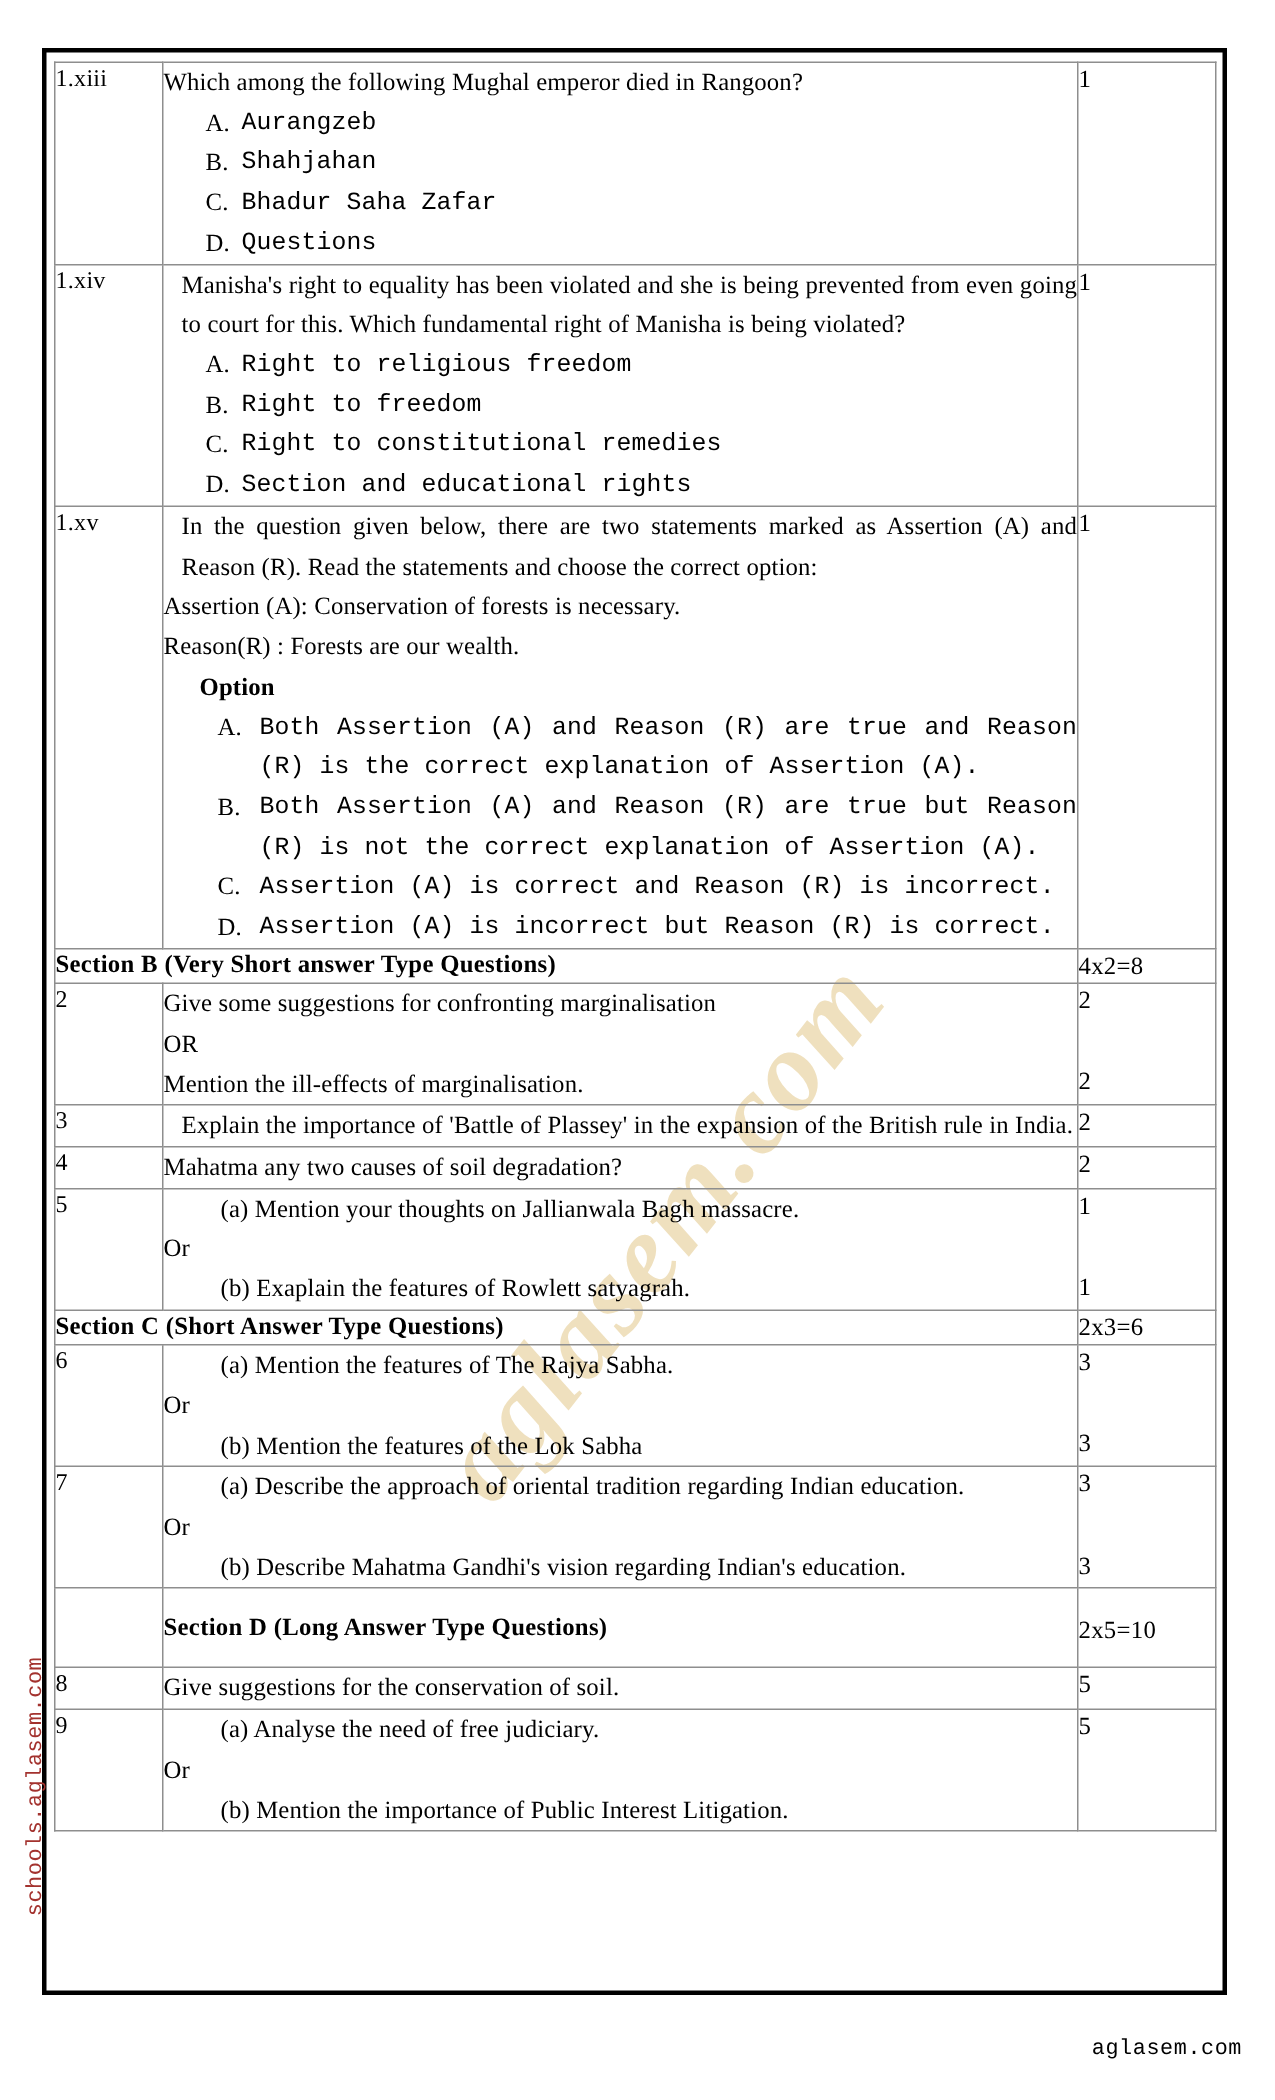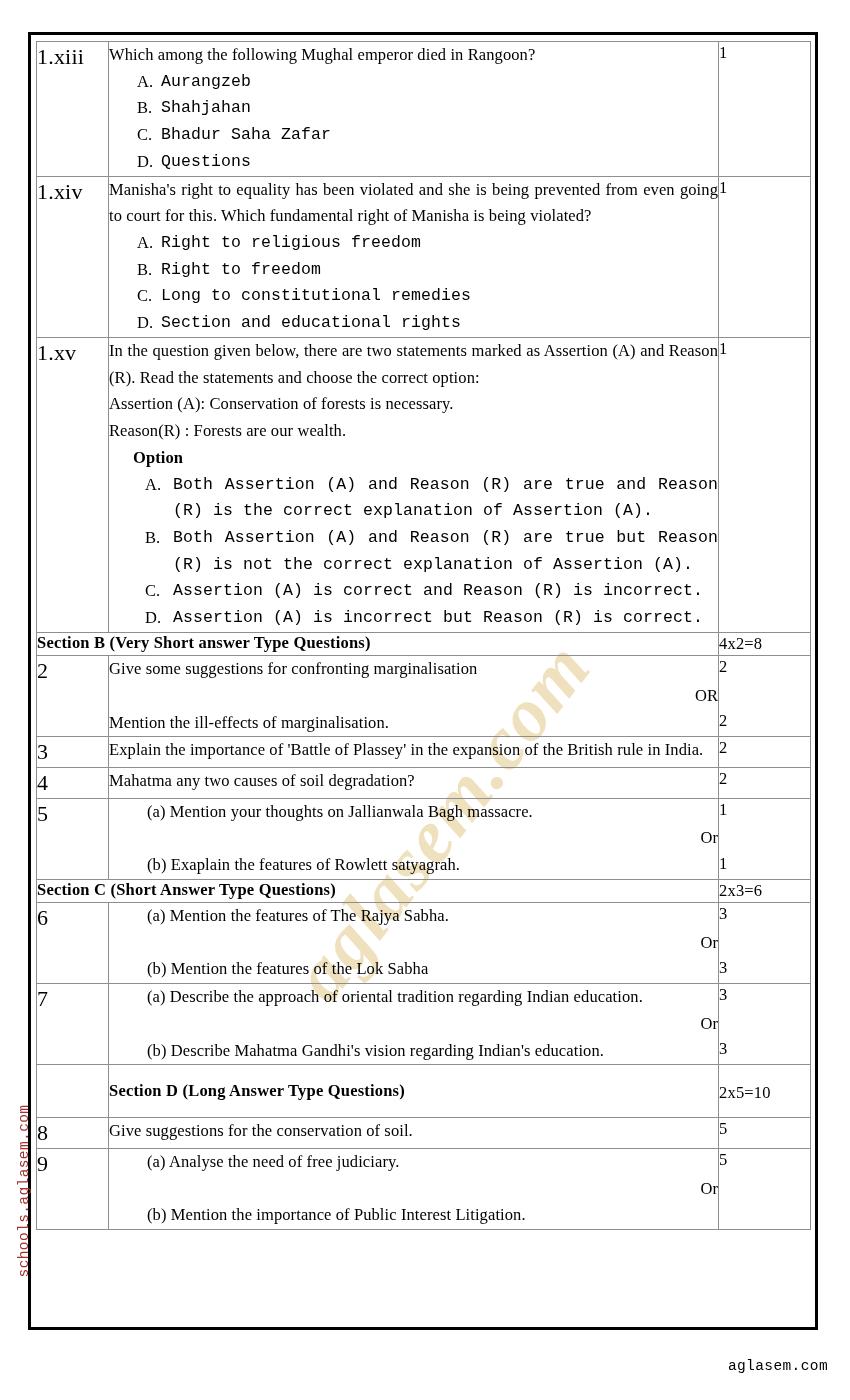--- a/index.html
+++ b/index.html
@@ -98,42 +98,42 @@
     border: 1px solid #8e8e8e;
     vertical-align: top;
     padding: 0;
     background: transparent;
   }
   col.c-qno   { width: 72px; }
   col.c-body  { width: 610px; }
   col.c-marks { width: 92px; }
 
   .qno {
-    font-size: 22px;
+    font-size: 16px;
     padding: 7px 0 6px 10px;
     line-height: 1.35;
     letter-spacing: 0.2px;
     margin-top: 40px;
   }
   .marks {
     font-size: 16.5px;
     padding: 7px 0 6px 9px;
     line-height: 1.35;
     letter-spacing: 0.2px;
   }
   .marks .m2 { display: block; }
   .body {
     font-size: 16.5px;
     padding: 7px 12px 7px 11px;
     line-height: 1.62;
     letter-spacing: 0.1px;
   }
   .body p { margin: 0; }
-  .body p.just { text-align: justify; }
-  .body p.ctr { text-align: right; }
+  .body p.just { text-align: justify; margin-left: 12px; }
+  .body p.ctr { text-align: left; }
 
   
   ul.opts {
     list-style: none;
     margin: 0;
     padding: 0 0 0 28px;
   }
   ul.opts.deep { padding-left: 36px; }
   ul.opts li {
     display: flex;
@@ -219,21 +219,21 @@
           <li>
             <span class="lbl">A.</span>
             <span class="txt">Right to religious freedom</span>
           </li>
           <li>
             <span class="lbl">B.</span>
             <span class="txt">Right to freedom</span>
           </li>
           <li>
             <span class="lbl">C.</span>
-            <span class="txt">Long to constitutional remedies</span>
+            <span class="txt">Right to constitutional remedies</span>
           </li>
           <li>
             <span class="lbl">D.</span>
             <span class="txt">Section and educational rights</span>
           </li>
         </ul>
       </td>
       <td class="marks">1</td>
     </tr>
 

